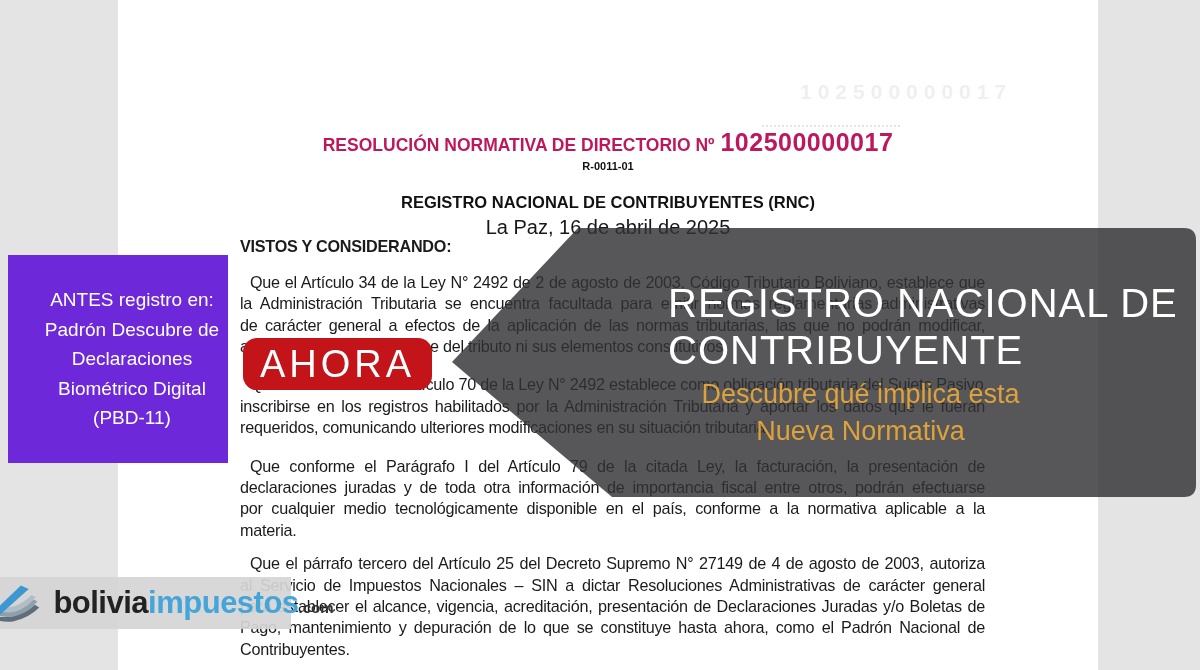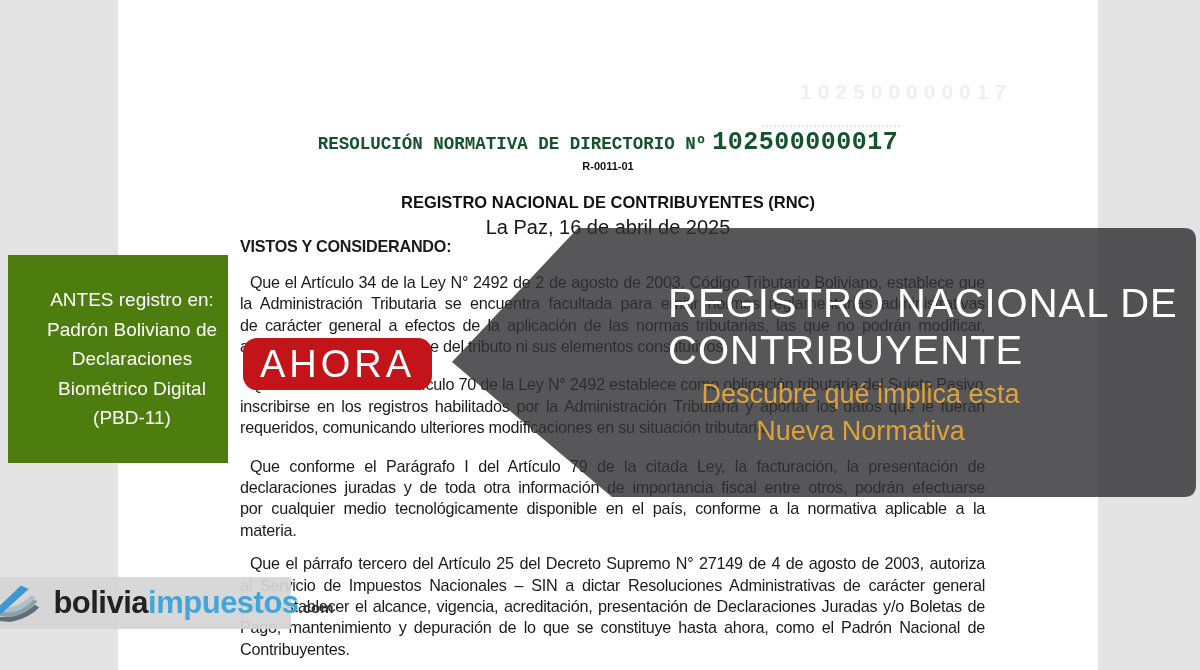--- a/index.html
+++ b/index.html
@@ -42,21 +42,21 @@
 
   
   .doc-header {
     position: absolute;
     left: 118px; top: 128px;
     width: 980px;
     text-align: center;
     color: #111;
     z-index: 2;
   }
-  .doc-title-line { font-weight: bold; font-size: 17.5px; color: #14532d; font-family: Liberation Mono, monospace; }
+  .doc-title-line { font-weight: bold; font-size: 17.5px; color: #be185d; }
   .doc-title-number { font-size: 25px; letter-spacing: 0.5px; margin-left: 6px; }
   .doc-code { font-weight: bold; font-size: 11px; margin-top: 3px; color: #121212; }
   .doc-subject { font-weight: bold; font-size: 16.5px; margin-top: 21px; color: #121212; }
   .doc-dateline { font-size: 20px; margin-top: 4px; color: #171717; }
 
   
   .doc-body {
     position: absolute;
     left: 240px; top: 236px;
     width: 745px;
@@ -214,23 +214,23 @@
 
   <div class="banner-subtitle" style="color: rgb(221, 162, 59);">
     <div>Descubre qué implica esta</div>
     <div>Nueva Normativa</div>
   </div>
 
   <div class="now-badge" style="background: rgb(195, 20, 26);">
     <span style="color: rgb(255, 255, 255);">AHORA</span>
   </div>
 
-  <div class="before-box" style="background: #4d7c0f; padding-left: 28px;">
+  <div class="before-box" style="background: #6d28d9; padding-left: 28px;">
     <div style="color: rgb(255, 255, 255);">ANTES registro en:</div>
-    <div style="color: rgb(255, 255, 255);">Padrón Boliviano de</div>
+    <div style="color: rgb(255, 255, 255);">Padrón Descubre de</div>
     <div style="color: rgb(255, 255, 255);">Declaraciones</div>
     <div style="color: rgb(255, 255, 255);">Biométrico Digital</div>
     <div style="color: rgb(255, 255, 255);">(PBD-11)</div>
   </div>
 
   <div class="brand-bar" style="background: rgba(213, 213, 213, 0.93);">
     <svg class="brand-icon" viewBox="0 0 72 48" xmlns="http://www.w3.org/2000/svg">
       <path d="M8,40 Q22,47 36,45 Q54,41 66,29 L61,26 Q50,36 36,39 Q22,42 10,37 Z" fill="#5f6e78"></path>
       <path d="M10,35 Q24,42 38,39 Q54,35 64,22 L59,20 Q48,30 36,33 Q24,36 12,31 Z" fill="#8ea0ab"></path>
       <path d="M12,30 Q26,37 38,34 Q52,30 62,17 L57,15 Q47,25 36,28 Q25,31 14,26 Z" fill="#b0bec7"></path>

